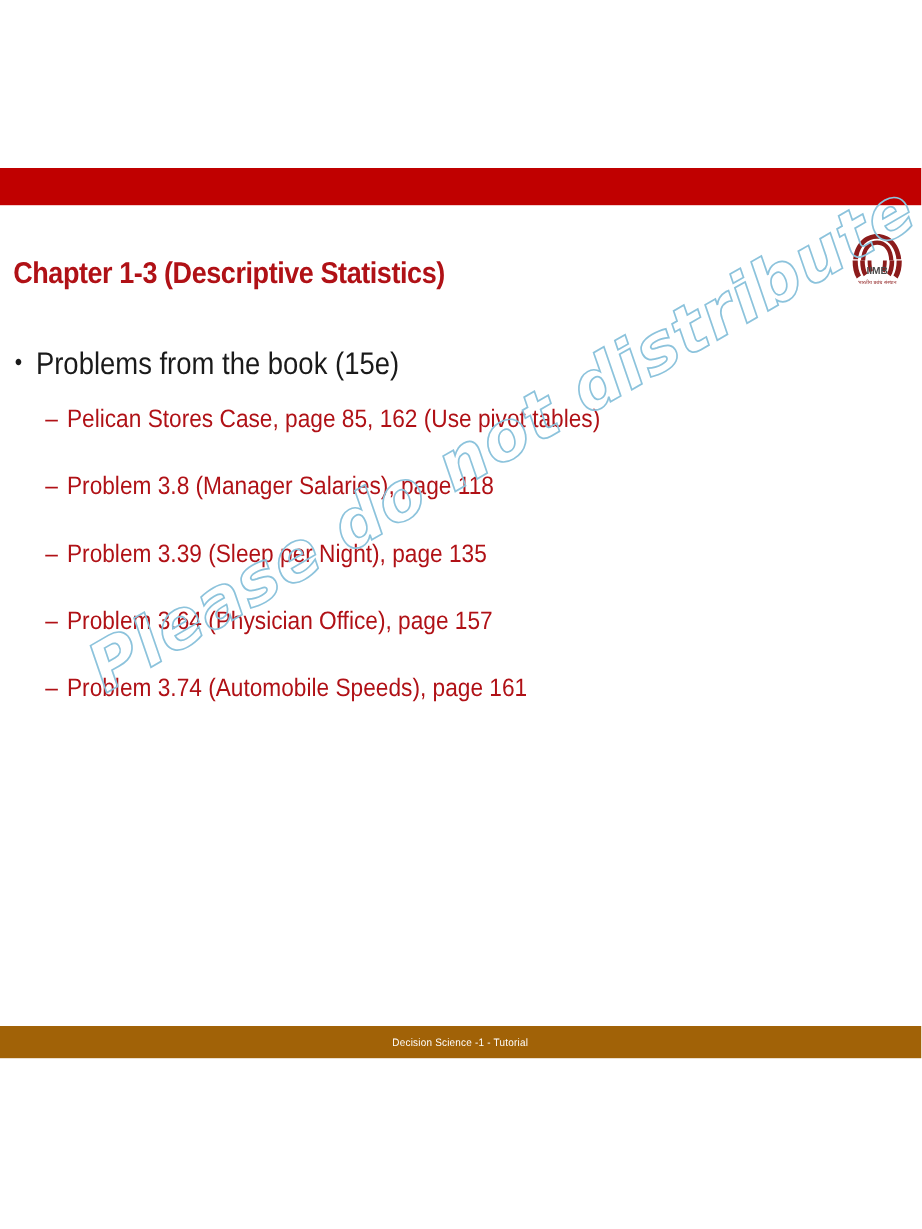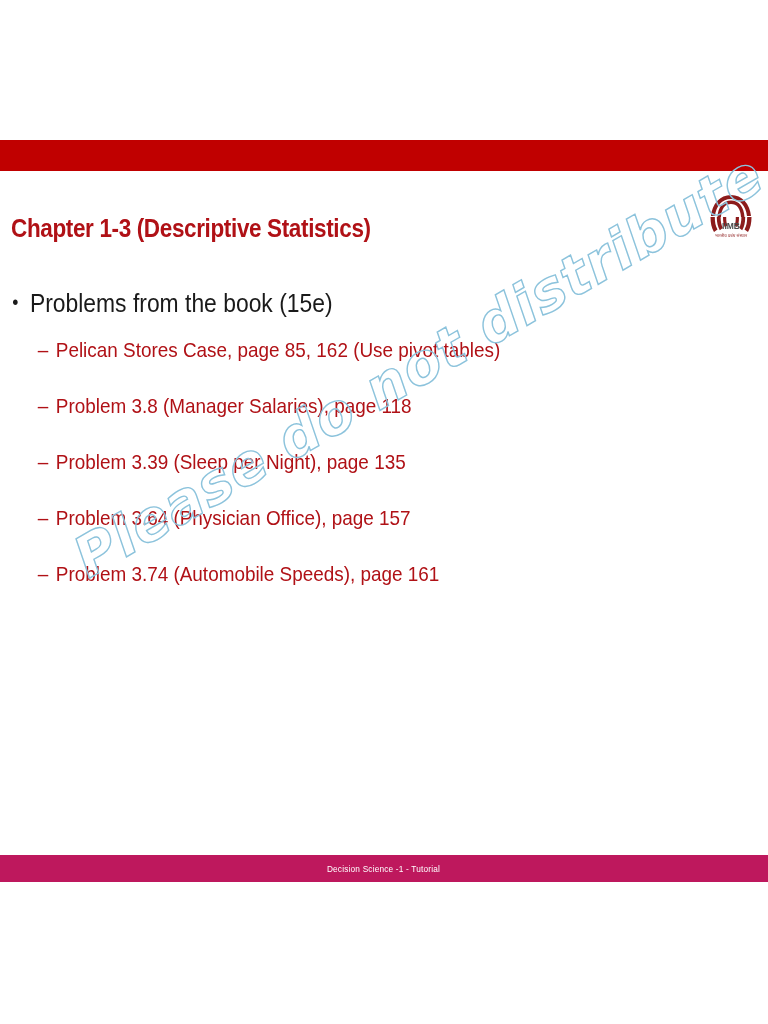--- a/index.html
+++ b/index.html
@@ -139,21 +139,21 @@
     font-family: "DejaVu Sans", sans-serif;
   }
 
   
   .footer-bar {
     position: absolute;
     left: 0;
     top: 715px;
     width: 768px;
     height: 27px;
-    background: #be185d;
+    background: #a16207;
     display: flex;
     align-items: center;
     justify-content: center;
   }
   .footer-text {
     font-size: 9px;
     color: #ffffff;
     letter-spacing: 0.2px;
     transform: scaleX(0.92);
   }

